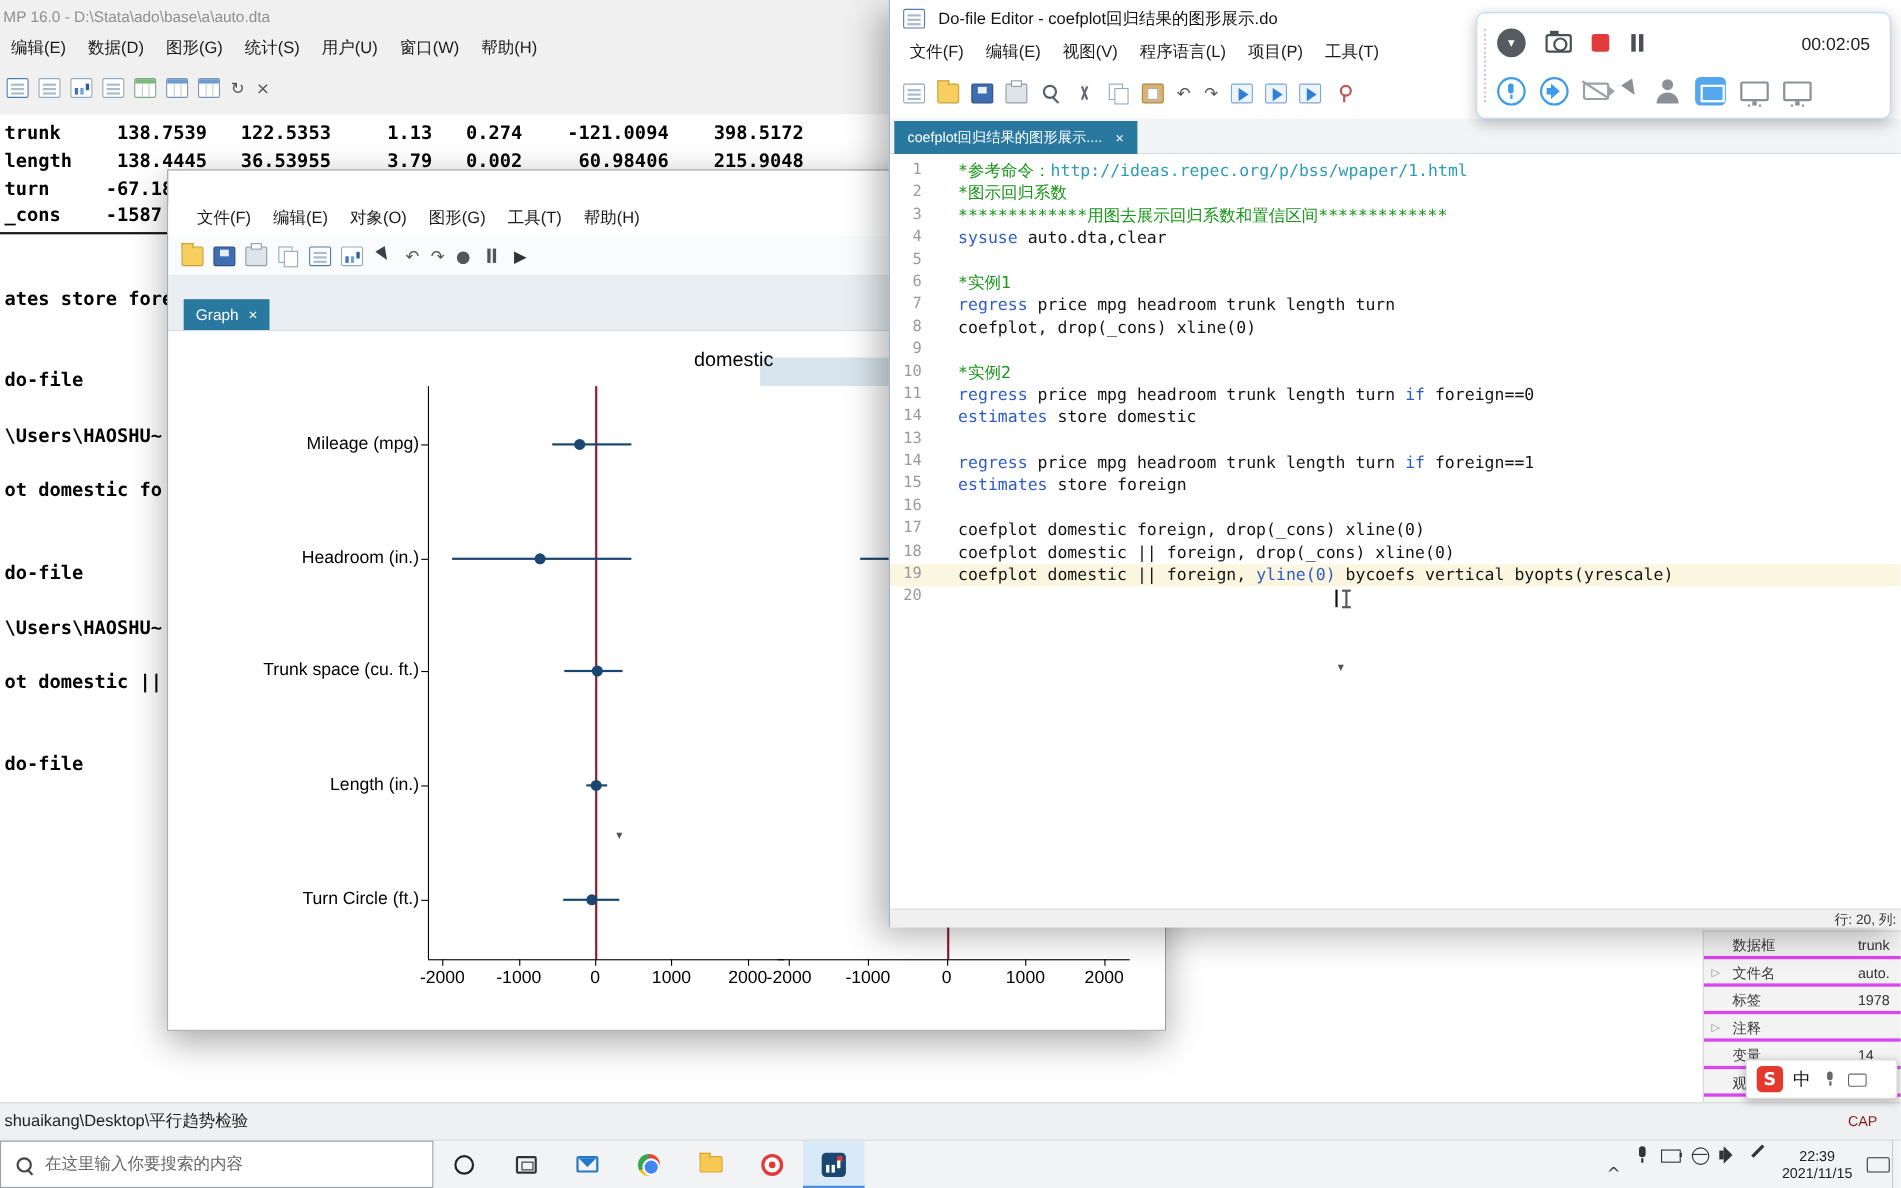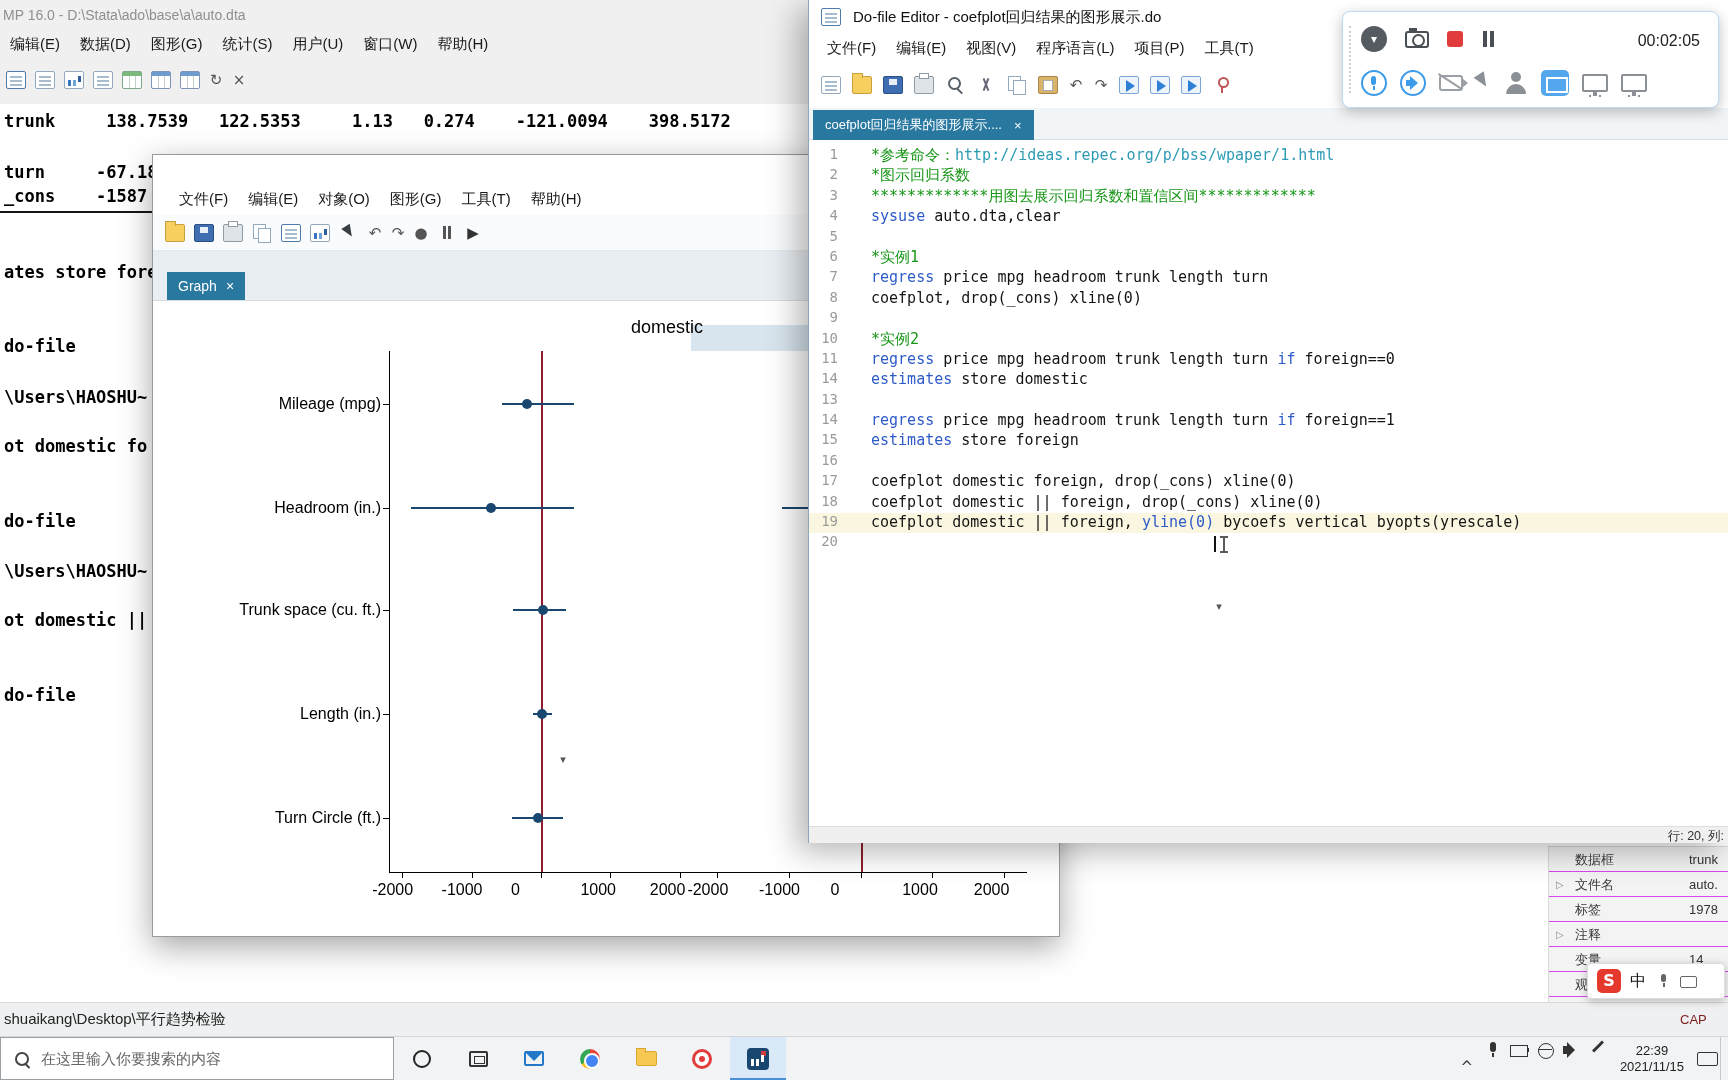--- a/index.html
+++ b/index.html
@@ -55,21 +55,21 @@
 
 
 #stata-main{left:0;top:0;width:1728px;height:1036px;background:#f0f0f0;z-index:1}
 .sm-title{position:absolute;left:3px;top:7px;font-size:14px;color:#8f8f8f;white-space:nowrap}
 #sm-menu{position:absolute;left:0;top:30px;height:28px;display:flex}
 #sm-toolbar{position:absolute;left:6px;top:58px;height:44px;display:flex;align-items:center;gap:9px}
 #sm-results{position:absolute;left:0;top:104px;width:1728px;height:898px;background:#fff}
 .res-line{position:absolute;left:4px;font:600 17px "DejaVu Sans Mono",monospace;white-space:pre;color:#000}
 .res-rule{position:absolute;left:0;width:806px;height:2px;background:#161616}
 #props{position:absolute;left:1548px;top:846px;width:180px;height:157px;background:#f3f3f3;border:1px solid #d8d8d8;border-right:none}
-.prow{height:25px;line-height:25px;border-bottom:1px solid #d946ef;position:relative;font-size:13px}
+.prow{height:25px;line-height:25px;border-bottom:3px solid #d946ef;position:relative;font-size:13px}
 .pexp{position:absolute;left:7px;top:0;color:#8a8a8a;font-size:10px}
 .plab{position:absolute;left:26px;color:#3a3a3a}
 .pval{position:absolute;left:140px;color:#333;white-space:nowrap}
 .sm-strip{position:absolute;left:0;top:1002px;width:1728px;height:34px;background:#eef0f1;border-top:1px solid #d9d9d9}
 .path-text{position:absolute;left:4px;top:7px;font-size:15px;color:#222;white-space:nowrap}
 .cap-text{position:absolute;left:1680px;top:9px;font-size:13px;color:#7f1d1d}
 
 
 #graph-win{left:152px;top:154px;width:908px;height:783px;border:1px solid #9a9a9a;box-shadow:0 10px 30px rgba(0,0,0,.35);z-index:2}
 .gw-title{position:relative;height:30px;background:#f0f0f0}
@@ -81,21 +81,21 @@
 .tab{position:absolute;bottom:0;height:28px;background:var(--tab-blue);color:#fff;display:flex;align-items:center;gap:9px;padding:0 11px;font-size:14px}
 .tab .tab-x{color:#fff;font-size:14px;line-height:14px}
 #graph-canvas{position:absolute;left:0;top:146px;width:906px;bottom:0;background:#fff;overflow:hidden}
 .band{position:absolute;background:#d9e5ee}
 .gtitle{position:absolute;text-align:center;font-size:18px;color:#000}
 .gaxis{position:absolute;background:#000}
 .gaxis.v{width:1px}.gaxis.h{height:1px}
 .xline{position:absolute;width:2px}
 .gtick{position:absolute;width:1px;height:6px;background:#000}
 .gtickh{position:absolute;width:6px;height:1px;background:#000}
-.gticklab{position:absolute;width:60px;font-size:16px;color:#000}
+.gticklab{position:absolute;width:60px;text-align:center;font-size:16px;color:#000}
 .gcat{position:absolute;text-align:right;font-size:16px;color:#000;line-height:20px;white-space:nowrap}
 .gci{position:absolute;height:2px}
 .gdot{position:absolute;width:10px;height:10px;border-radius:50%}
 
 
 #dofile-win{left:808px;top:0;width:920px;height:843px;border-left:1px solid #8fa6ba;box-shadow:-10px 8px 30px rgba(0,0,0,.3);z-index:3}
 .ed-title{position:relative;height:34px;background:#fff}
 .ed-title-ic{position:absolute;left:12px;top:8px}
 .ed-title-text{position:absolute;left:44px;top:8px;font-size:15px;color:#111;white-space:nowrap}
 #ed-menu{position:absolute;left:0;top:34px;right:0;height:28px;display:flex;padding-left:8px;background:#fff}
@@ -223,20 +223,21 @@
       <i class="ic tx caret">▾</i>
       <i class="ic grid"></i>
       <i class="ic grid b"></i>
       <i class="ic grid b"></i>
       <i class="ic tx">↻</i>
       <i class="ic tx caret">▾</i>
       <i class="ic tx">×</i>
     </div>
   <div id="sm-results">
       <div class="res-line" style="top: 7px;">trunk     138.7539   122.5353     1.13   0.274    -121.0094    398.5172</div>
+      <div class="res-line" style="top: 33px;">length    138.4445   36.53955     3.79   0.002     60.98406    215.9048</div>
       <div class="res-line" style="top: 58px;">turn     -67.18</div>
       <div class="res-line" style="top: 82px;">_cons    -1587</div>
       <div class="res-rule" style="top: 107px;"></div>
       <div class="res-line" style="top: 158px;">ates store fore</div>
       <div class="res-line" style="top: 232px;">do-file</div>
       <div class="res-line" style="top: 283px;">\Users\HAOSHU~</div>
       <div class="res-line" style="top: 332px;">ot domestic fo</div>
       <div class="res-line" style="top: 407px;">do-file</div>
       <div class="res-line" style="top: 457px;">\Users\HAOSHU~</div>
       <div class="res-line" style="top: 506px;">ot domestic ||</div>

